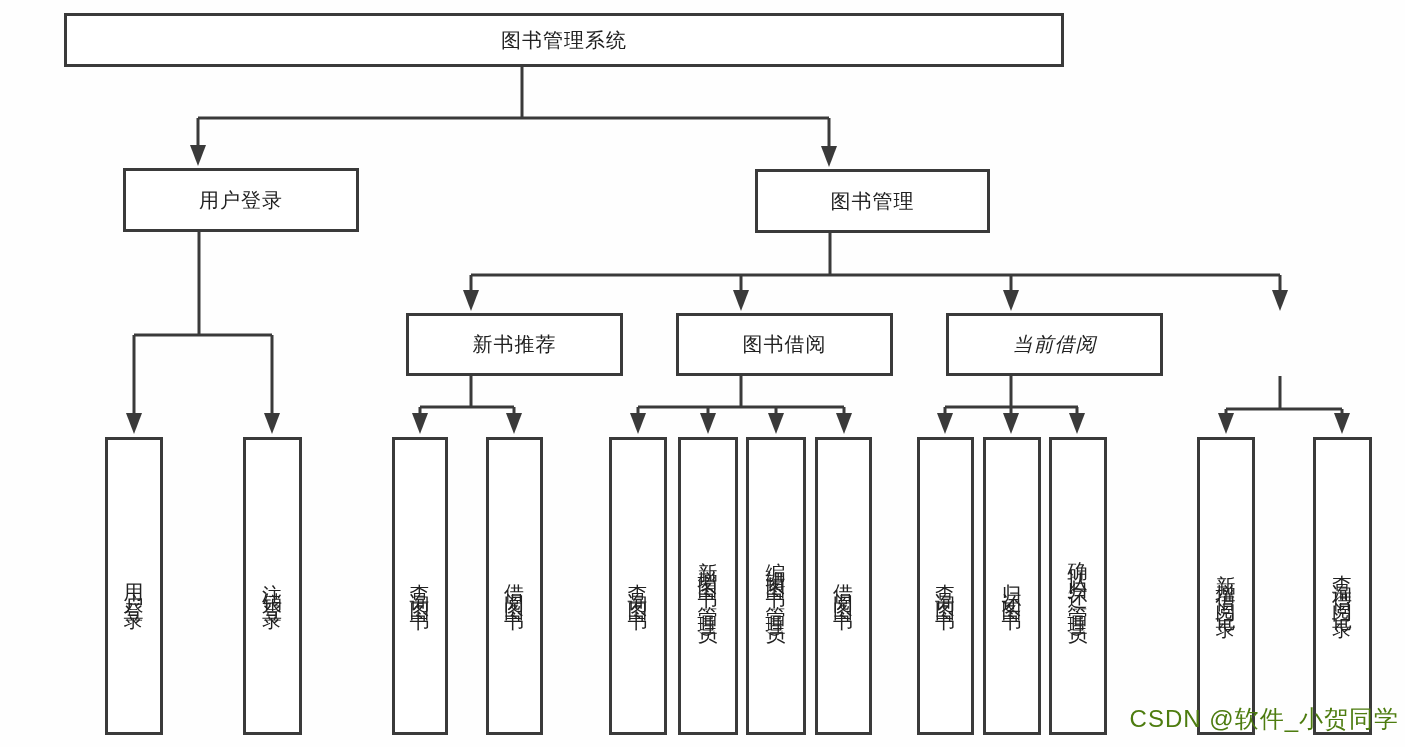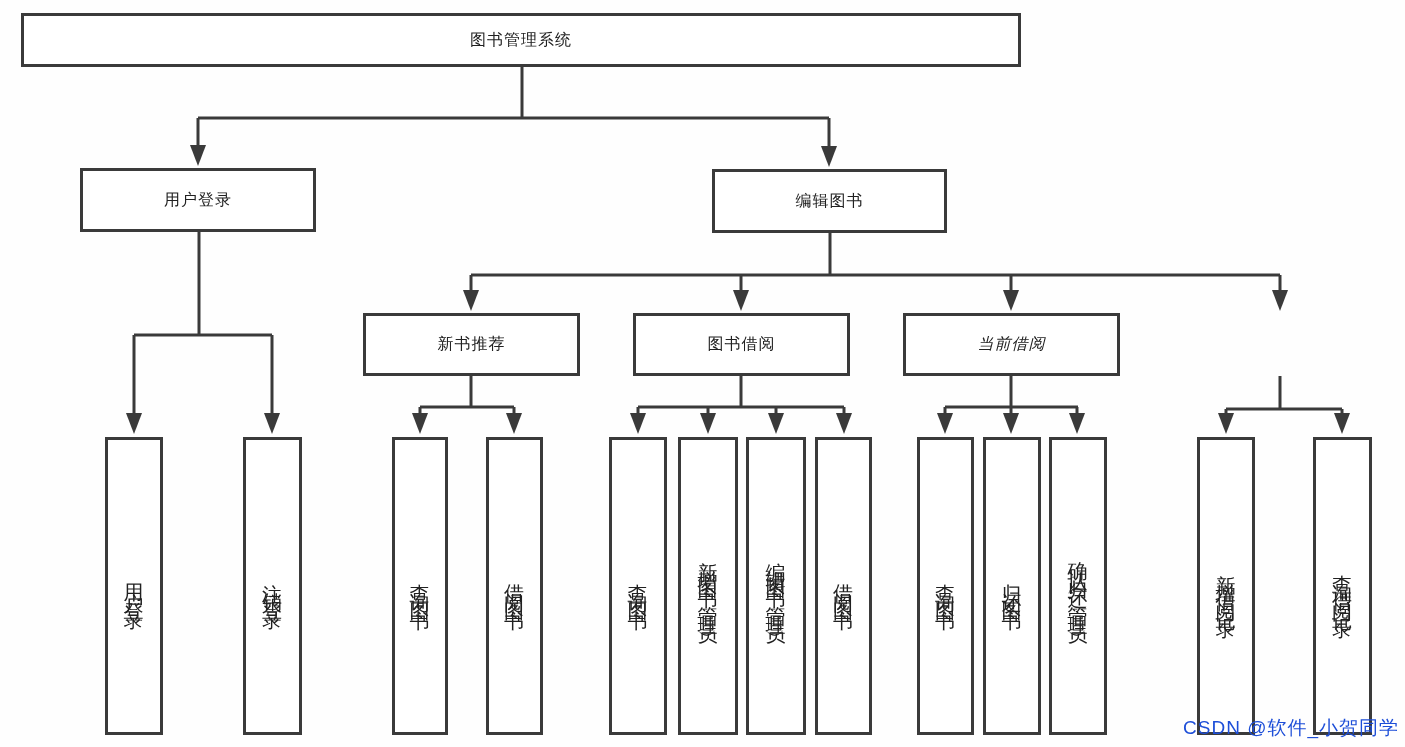--- a/index.html
+++ b/index.html
@@ -27,42 +27,43 @@
     box-sizing: border-box;
     background: #ffffff;
     border: 3px solid #3a3a3a;
     display: flex;
     align-items: center;
     justify-content: center;
     z-index: 2;
     color: #212121;
   }
   .node.h-label {
-    font-size: 16px;
+    font-size: 20px;
     letter-spacing: 1px;
     white-space: nowrap;
+    margin-left: 43px;
   }
   .node.leaf {
     top: 437px;
     height: 298px;
   }
   .leaf .vtext {
     writing-mode: vertical-rl;
     text-orientation: mixed;
     font-size: 20px;
     letter-spacing: 9px;
     line-height: 1.1;
     color: #212121;
   }
   .watermark {
     position: absolute;
     right: 6px;
-    bottom: 6px;
-    font-size: 19px;
-    color: #1d4ed8;
+    bottom: 12px;
+    font-size: 24px;
+    color: #4d7c0f;
     letter-spacing: 1px;
     z-index: 5;
     white-space: nowrap;
   }
 </style>
 </head>
 <body>
 
 <div id="canvas">
 
@@ -136,21 +137,21 @@
   </svg>
 
   <div class="node h-label" style="left:21px; top:13px; width:1000px; height:54px;">
     <span>图书管理系统</span>
   </div>
 
   <div class="node h-label" style="left:80px; top:168px; width:236px; height:64px;">
     <span>用户登录</span>
   </div>
   <div class="node h-label" style="left:712px; top:169px; width:235px; height:64px;">
-    <span>编辑图书</span>
+    <span>图书管理</span>
   </div>
 
   <div class="node h-label" style="left:363px; top:313px; width:217px; height:63px;">
     <span>新书推荐</span>
   </div>
   <div class="node h-label" style="left:633px; top:313px; width:217px; height:63px;">
     <span>图书借阅</span>
   </div>
   <div class="node h-label" style="left:903px; top:313px; width:217px; height:63px;font-style:italic;">
     <span>当前借阅</span>

